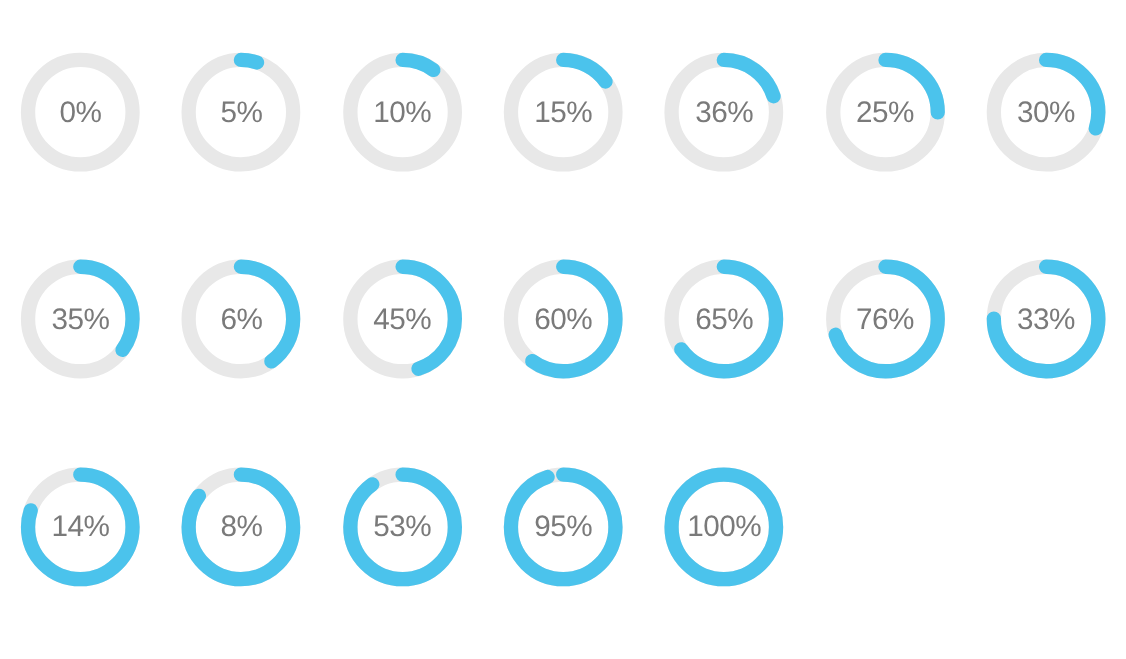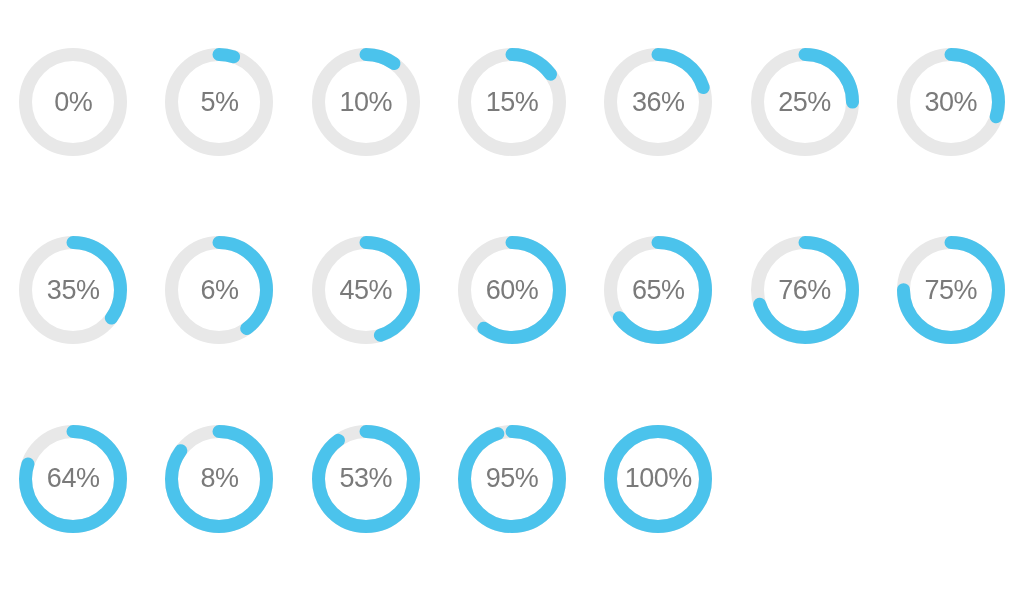--- a/index.html
+++ b/index.html
@@ -145,28 +145,28 @@
         <circle cx="57" cy="57" r="47.5" fill="none" stroke="#E8E8E8" stroke-width="13"></circle>
         <circle cx="57" cy="57" r="47.5" fill="none" stroke="#4BC3EC" stroke-width="13" stroke-linecap="round" stroke-dasharray="208.91591146372124 90.53539062730911" transform="rotate(-90 57 57)"></circle>
       </svg>
       <span class="ring-label">76%</span>
     </div>
     <div class="ring-cell">
       <svg class="ring-svg" width="114" height="114" viewBox="0 0 114 114">
         <circle cx="57" cy="57" r="47.5" fill="none" stroke="#E8E8E8" stroke-width="13"></circle>
         <circle cx="57" cy="57" r="47.5" fill="none" stroke="#4BC3EC" stroke-width="13" stroke-linecap="round" stroke-dasharray="223.83847656827277 75.61282552275759" transform="rotate(-90 57 57)"></circle>
       </svg>
-      <span class="ring-label">75%</span>
+      <span class="ring-label">33%</span>
     </div>
     <div class="ring-cell">
       <svg class="ring-svg" width="114" height="114" viewBox="0 0 114 114">
         <circle cx="57" cy="57" r="47.5" fill="none" stroke="#E8E8E8" stroke-width="13"></circle>
         <circle cx="57" cy="57" r="47.5" fill="none" stroke="#4BC3EC" stroke-width="13" stroke-linecap="round" stroke-dasharray="238.7610416728243 60.690260418206066" transform="rotate(-90 57 57)"></circle>
       </svg>
-      <span class="ring-label">64%</span>
+      <span class="ring-label">14%</span>
     </div>
     <div class="ring-cell">
       <svg class="ring-svg" width="114" height="114" viewBox="0 0 114 114">
         <circle cx="57" cy="57" r="47.5" fill="none" stroke="#E8E8E8" stroke-width="13"></circle>
         <circle cx="57" cy="57" r="47.5" fill="none" stroke="#4BC3EC" stroke-width="13" stroke-linecap="round" stroke-dasharray="253.6836067773758 45.76769531365457" transform="rotate(-90 57 57)"></circle>
       </svg>
       <span class="ring-label">8%</span>
     </div>
     <div class="ring-cell">
       <svg class="ring-svg" width="114" height="114" viewBox="0 0 114 114">

